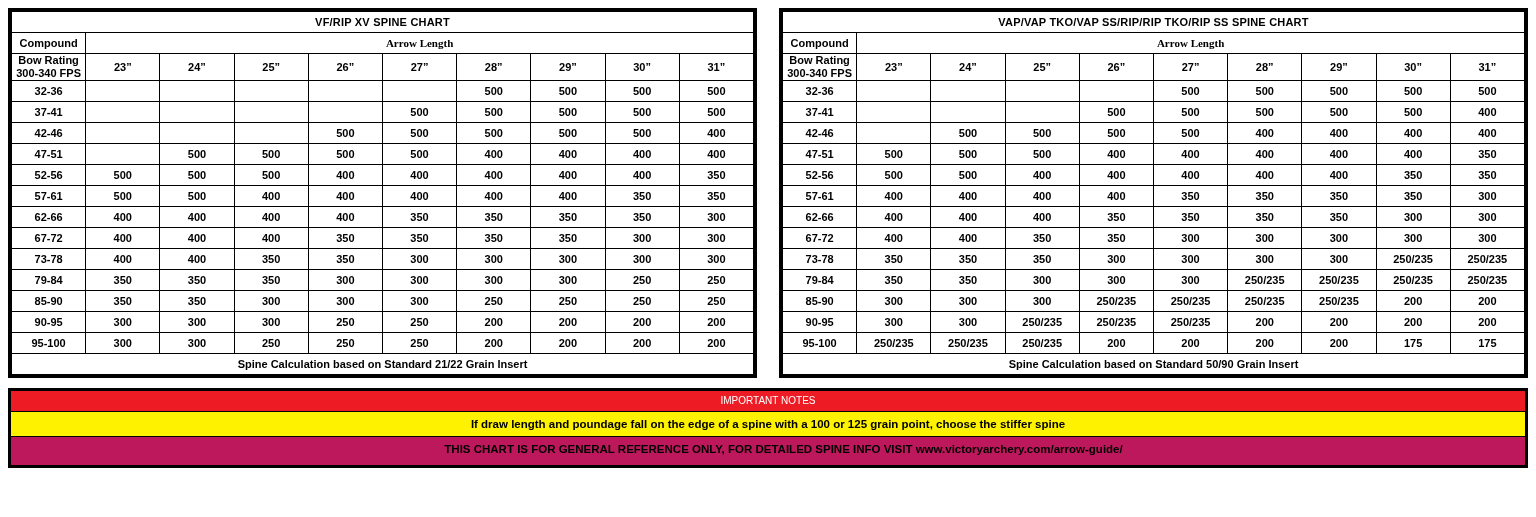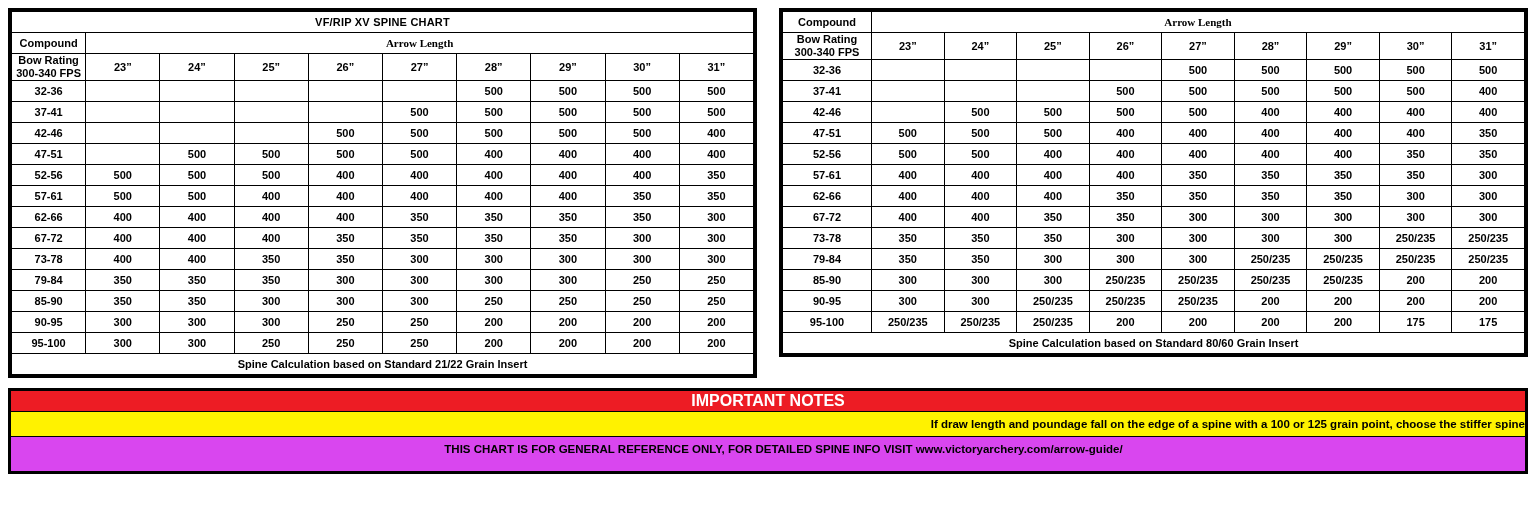--- a/index.html
+++ b/index.html
@@ -95,55 +95,55 @@
   }
   .notes-block {
     margin-top: 10px;
     border: 3px solid #000;
     box-sizing: border-box;
   }
   .notes-title {
     background: #ed1c24;
     color: #ffffff;
     text-align: center;
-    font-size: 16px;
-    font-weight: bold;
+    font-size: 10px;
+    font-weight: normal;
     height: 20px;
     line-height: 20px;
     border-bottom: 1px solid #000;
   }
   .notes-line-white {
     background: #ffffff;
     color: #000;
     display: flex;
     justify-content: center;
     align-items: center;
     gap: 56px;
     height: 26px;
     font-size: 11.5px;
     font-weight: bold;
     border-bottom: 1px solid #000;
   }
   .notes-line-yellow {
     background: #fff200;
     color: #000;
-    text-align: right;
+    text-align: center;
     font-size: 11.5px;
     font-weight: bold;
     height: 24px;
     line-height: 24px;
     border-bottom: 1px solid #000;
   }
   .notes-line-last {
-    background: #d946ef;
+    background: #be185d;
     color: #000;
     text-align: center;
     font-size: 11.5px;
     font-weight: bold;
-    height: 34px;
+    height: 28px;
     line-height: 24px;
     padding-left: 31px;
   }
 </style>
 </head>
 <body>
 
 <div class="page">
 
   <div class="charts-row">
@@ -335,20 +335,23 @@
             <td class="footer-yellow" colspan="10">Spine Calculation based on Standard 21/22 Grain Insert</td>
           </tr>
         </tbody>
       </table>
     </div>
 
     <div class="chart-block">
       <table class="spine">
         <tbody>
           <tr>
+            <td class="title-cell" colspan="10">VAP/VAP TKO/VAP SS/RIP/RIP TKO/RIP SS SPINE CHART</td>
+          </tr>
+          <tr>
             <td class="hdr-compound" style="width:88px">Compound</td>
             <td class="hdr-arrowlen" colspan="9">Arrow Length</td>
           </tr>
           <tr>
             <td class="hdr-bowrating">
               <div>Bow Rating</div>
               <div>300-340 FPS</div>
             </td>
             <td class="hdr-len">23”</td>
             <td class="hdr-len">24”</td>
@@ -512,21 +515,21 @@
             <td class="red">250/235</td>
             <td class="white">200</td>
             <td class="white">200</td>
             <td class="white">200</td>
             <td class="white">200</td>
             <td class="red">175</td>
             <td class="red">175</td>
           </tr>
 
           <tr>
-            <td class="footer-yellow" colspan="10">Spine Calculation based on Standard 80/60 Grain Insert</td>
+            <td class="footer-yellow" colspan="10">Spine Calculation based on Standard 50/90 Grain Insert</td>
           </tr>
         </tbody>
       </table>
     </div>
 
   </div>
 
   <div class="notes-block">
     <div class="notes-title">IMPORTANT NOTES</div>
     <div class="notes-line-yellow">If draw length and poundage fall on the edge of a spine with a 100 or 125 grain point, choose the stiffer spine</div>

